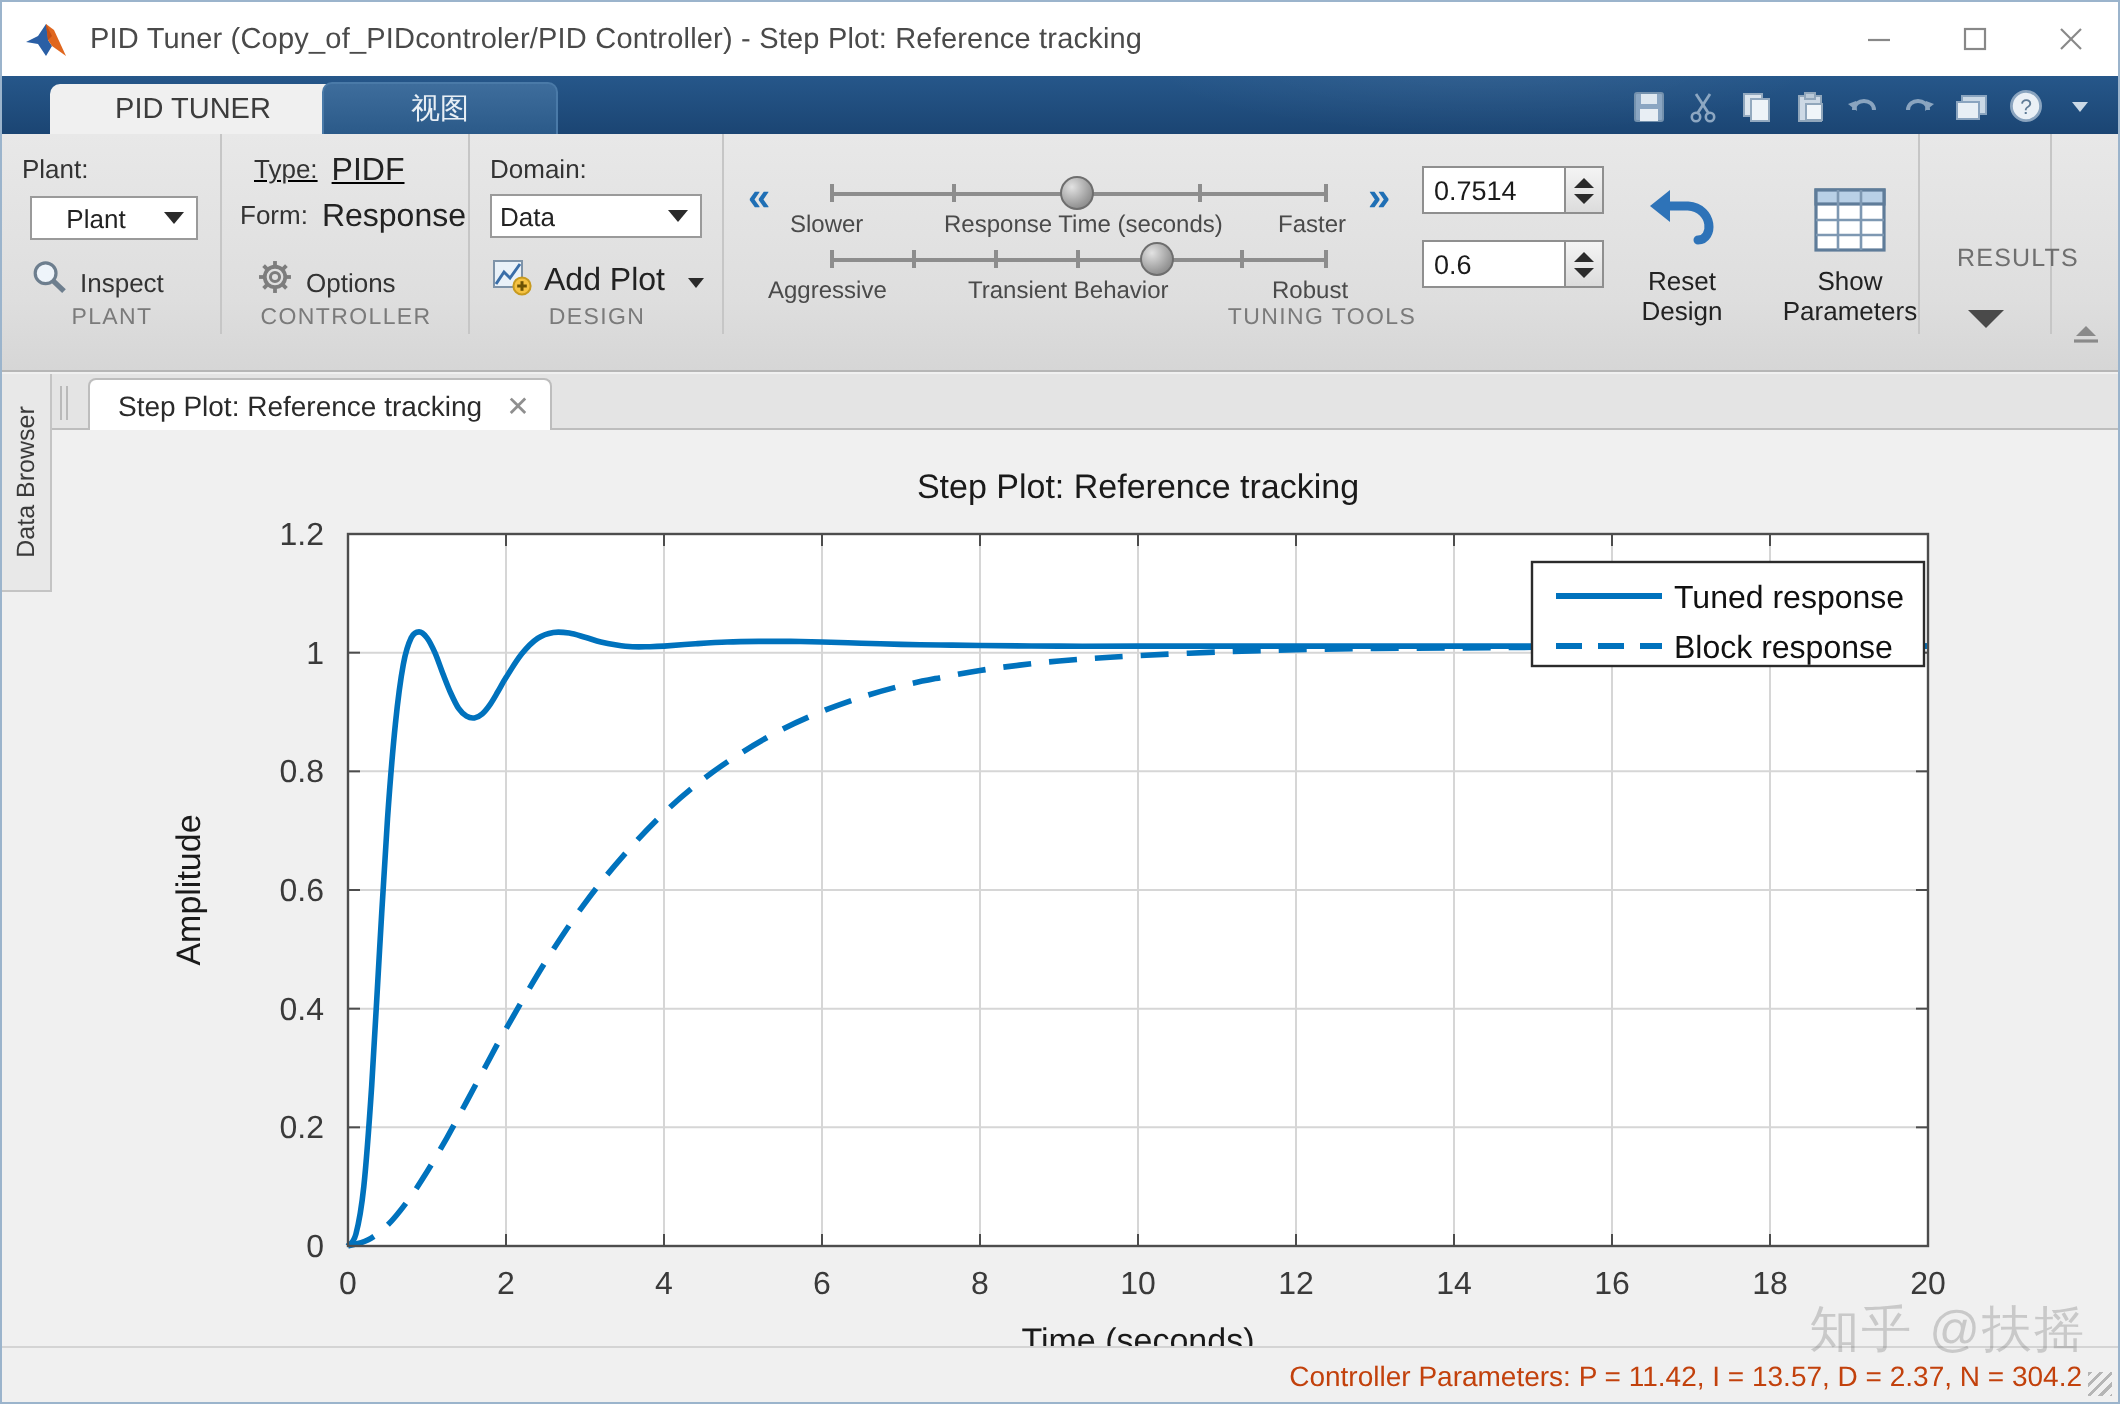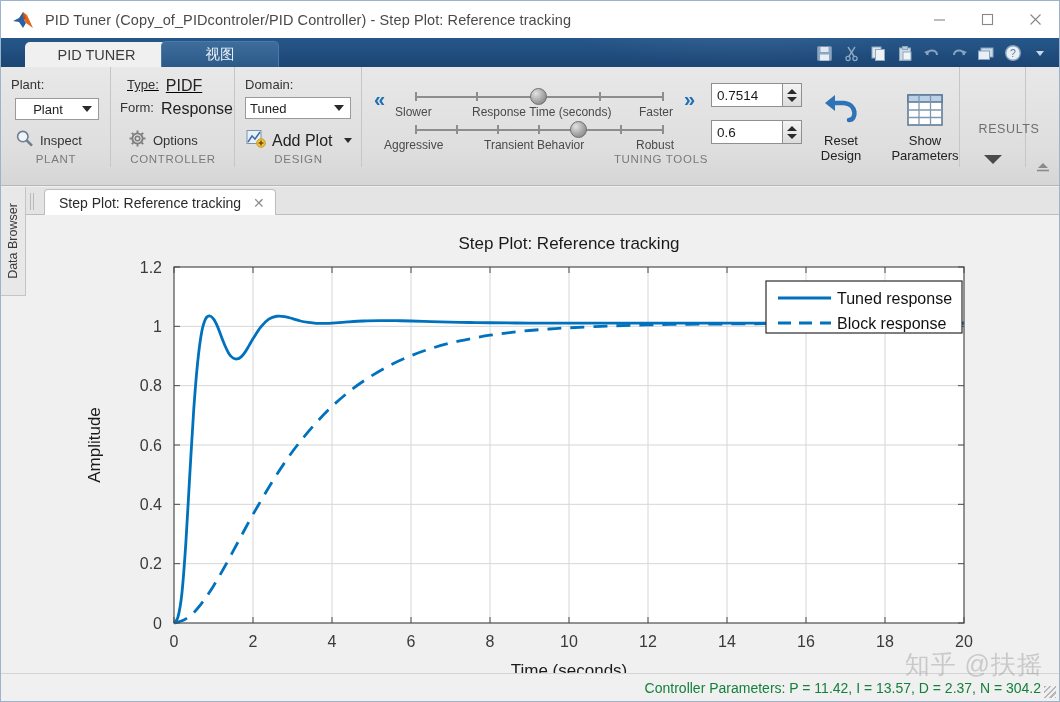--- a/index.html
+++ b/index.html
@@ -197,21 +197,21 @@
   .plotsvg { position: absolute; left: 0; top: 0; }
 
   
   .statusbar {
     position: absolute; left: 0; right: 0; bottom: 0; height: 28px;
     background: #f0f0f0;
     border-top: 1px solid #d4d4d4;
     display: flex; align-items: center; justify-content: flex-end;
     padding-right: 18px;
   }
-  .statusbar .st { font-size: 14px; color: #15803d; white-space: nowrap; }
+  .statusbar .st { font-size: 14px; color: #c2410c; white-space: nowrap; }
 
   .watermark {
     position: absolute; right: 16px; bottom: 20px;
     font-size: 25px; color: rgba(120,120,120,0.33);
     white-space: nowrap;
     letter-spacing: 1px;
     pointer-events: none;
   }
   .resize-grip {
     position: absolute; right: 3px; bottom: 3px; width: 12px; height: 12px;
@@ -368,21 +368,21 @@
           </svg>
         </span>
         <span class="lbl">Options</span>
       </div>
       <div class="glabel" style="left:0; width:124px;">CONTROLLER</div>
     </div>
 
     <div class="rgroup" style="left:234px; width:127px;">
       <div class="lbl" style="position:absolute; left:10px; top:10px;">Domain:</div>
       <div class="combo" style="position:absolute; left:10px; top:30px; width:106px;">
-        <span class="cv">Tuned</span>
+        <span class="cv">Data</span>
         <span class="caret"></span>
       </div>
       <div class="iconrow" style="position:absolute; left:11px; top:62px;">
         <span>
           <svg width="20" height="19" viewBox="0 0 20 19">
             <rect x="1" y="1.5" width="14" height="13" fill="#e9f1f8" stroke="#7e93a8"></rect>
             <path d="M2 13 L6 7 L9 10 L14 3" fill="none" stroke="#3a6ea8" stroke-width="1.5"></path>
             <circle cx="15" cy="14" r="4.3" fill="#f5c242" stroke="#c79a1f"></circle>
             <line x1="15" y1="11.6" x2="15" y2="16.4" stroke="#6b5204" stroke-width="1.5"></line>
             <line x1="12.6" y1="14" x2="17.4" y2="14" stroke="#6b5204" stroke-width="1.5"></line>

